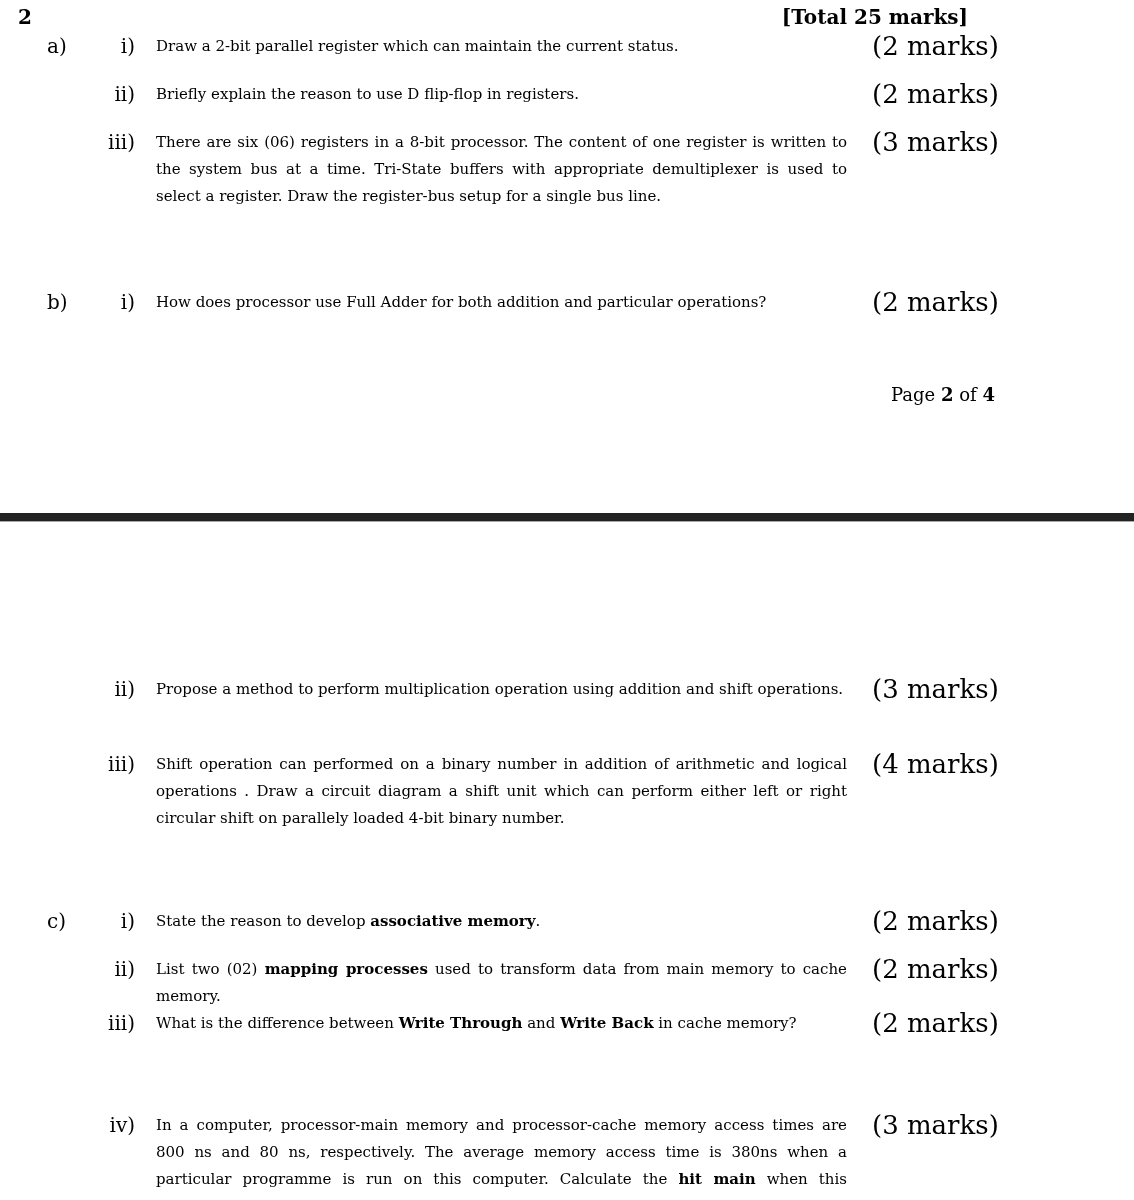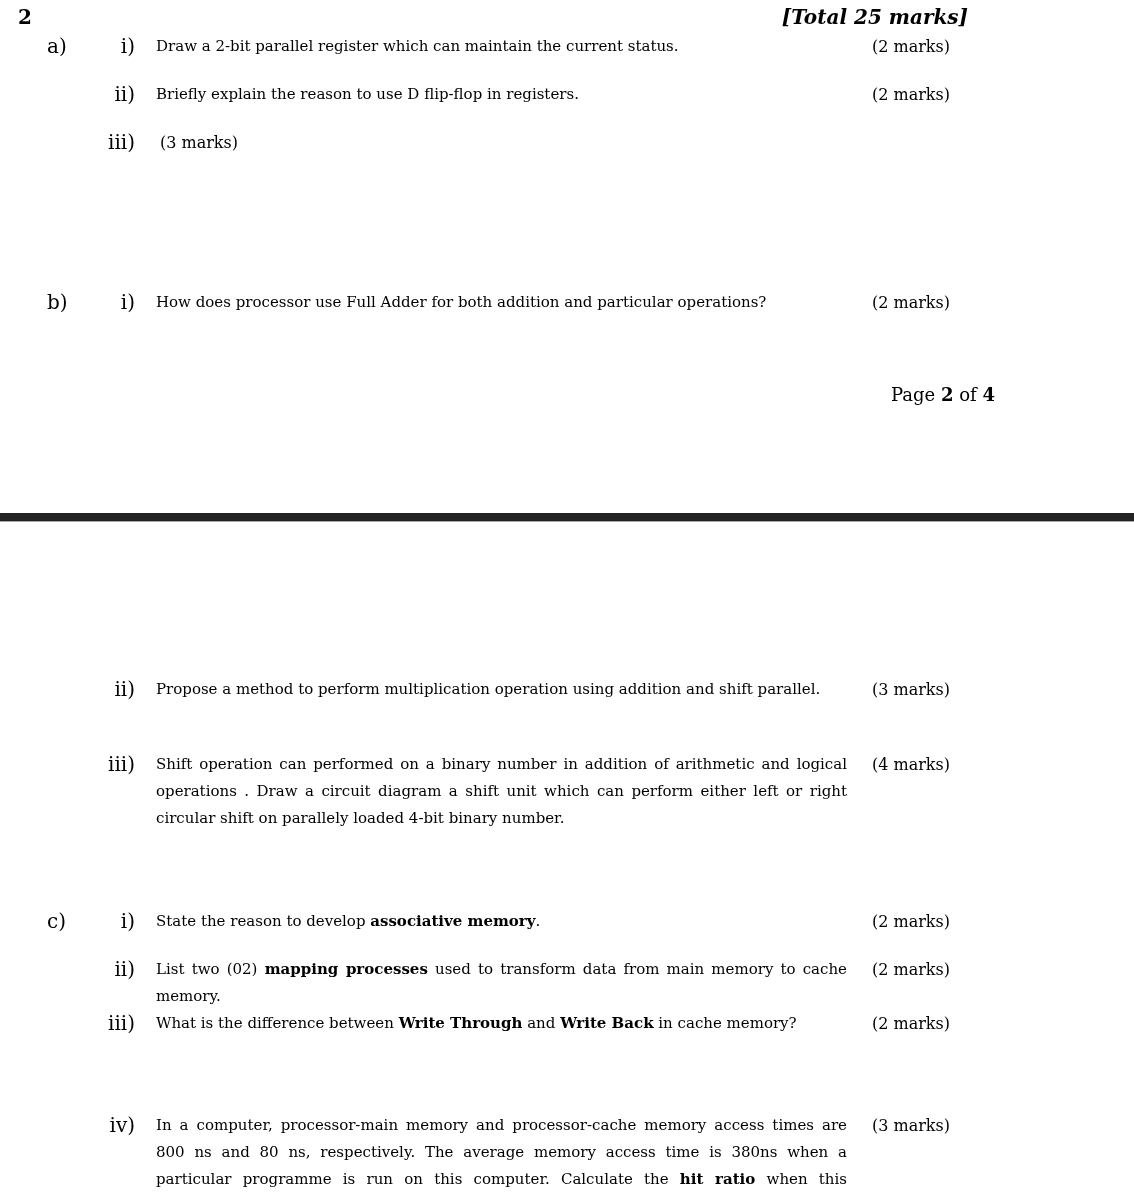--- a/index.html
+++ b/index.html
@@ -56,21 +56,21 @@
     text-align: justify;
     text-justify: inter-word;
     hyphens: none;
   }
   .col-body.nojust { text-align: left; }
 
   .col-marks {
     flex: 0 0 140px;
     margin-left: 25px;
     width: 140px;
-    font-size: 16px;
+    font-size: 26px;
     line-height: 27px;
     text-align: left;
     white-space: nowrap;
   }
 
   
   .qnumber {
     position: absolute;
     left: 18px;
     top: 4px;
@@ -79,21 +79,20 @@
     font-weight: bold;
   }
   .total-marks {
     position: absolute;
     right: 166px;
     top: 4px;
     font-size: 20px;
     line-height: 26px;
     font-weight: bold;
     white-space: nowrap;
-    font-style: italic;
   }
 
   
   .page-label {
     position: absolute;
     left: 0;
     top: 383px;
     width: 995px;
     text-align: right;
     font-size: 18px;
@@ -141,20 +140,21 @@
       <div class="col-roman">ii)</div>
       <div class="col-body nojust">Briefly explain the reason to use D flip-flop in registers.</div>
       <div class="col-marks">(2 marks)</div>
     </div>
   </div>
 
   <div class="blk" style="top:129px;">
     <div class="qrow">
       <div class="col-letter empty">a)</div>
       <div class="col-roman">iii)</div>
+      <div class="col-body">There are six (06) registers in a 8-bit processor. The content of one register is written to the system bus at a time. Tri-State buffers with appropriate demultiplexer is used to select a register. Draw the register-bus setup for a single bus line.</div>
       <div class="col-marks">(3 marks)</div>
     </div>
   </div>
 
   <div class="blk" style="top:289px;">
     <div class="qrow">
       <div class="col-letter">b)</div>
       <div class="col-roman">i)</div>
       <div class="col-body">How does processor use Full Adder for both addition and particular operations?</div>
       <div class="col-marks">(2 marks)</div>
@@ -162,21 +162,21 @@
   </div>
 
   <div class="page-label"><span>Page </span><b>2</b><span> of </span><b>4</b></div>
 
   <div class="sheet-divider"></div>
 
   <div class="blk" style="top:676px;">
     <div class="qrow">
       <div class="col-letter empty">b)</div>
       <div class="col-roman">ii)</div>
-      <div class="col-body">Propose a method to perform multiplication operation using addition and shift parallel.</div>
+      <div class="col-body">Propose a method to perform multiplication operation using addition and shift operations.</div>
       <div class="col-marks">(3 marks)</div>
     </div>
   </div>
 
   <div class="blk" style="top:751px;">
     <div class="qrow">
       <div class="col-letter empty">b)</div>
       <div class="col-roman">iii)</div>
       <div class="col-body">Shift operation can performed on a binary number in addition of arithmetic and logical operations . Draw a circuit diagram a shift unit which can perform either left or right circular shift on parallely loaded 4-bit binary number.</div>
       <div class="col-marks">(4 marks)</div>
@@ -207,18 +207,18 @@
       <div class="col-roman">iii)</div>
       <div class="col-body"><span>What is the difference between </span><b class="bi">Write Through</b><span> and </span><b class="bi">Write Back</b><span> in cache memory?</span></div>
       <div class="col-marks">(2 marks)</div>
     </div>
   </div>
 
   <div class="blk" style="top:1112px;">
     <div class="qrow">
       <div class="col-letter empty">c)</div>
       <div class="col-roman">iv)</div>
-      <div class="col-body"><span>In a computer, processor-main memory and processor-cache memory access times are 800 ns and 80 ns, respectively. The average memory access time is 380ns when a particular programme is run on this computer. Calculate the </span><b class="bi">hit ratio</b><span> when this programme is run in the computer.</span></div>
+      <div class="col-body"><span>In a computer, processor-main memory and processor-cache memory access times are 800 ns and 80 ns, respectively. The average memory access time is 380ns when a particular programme is run on this computer. Calculate the </span><b class="bi">hit main</b><span> when this programme is run in the computer.</span></div>
       <div class="col-marks">(3 marks)</div>
     </div>
   </div>
 
 </div>
 
 </body></html>

